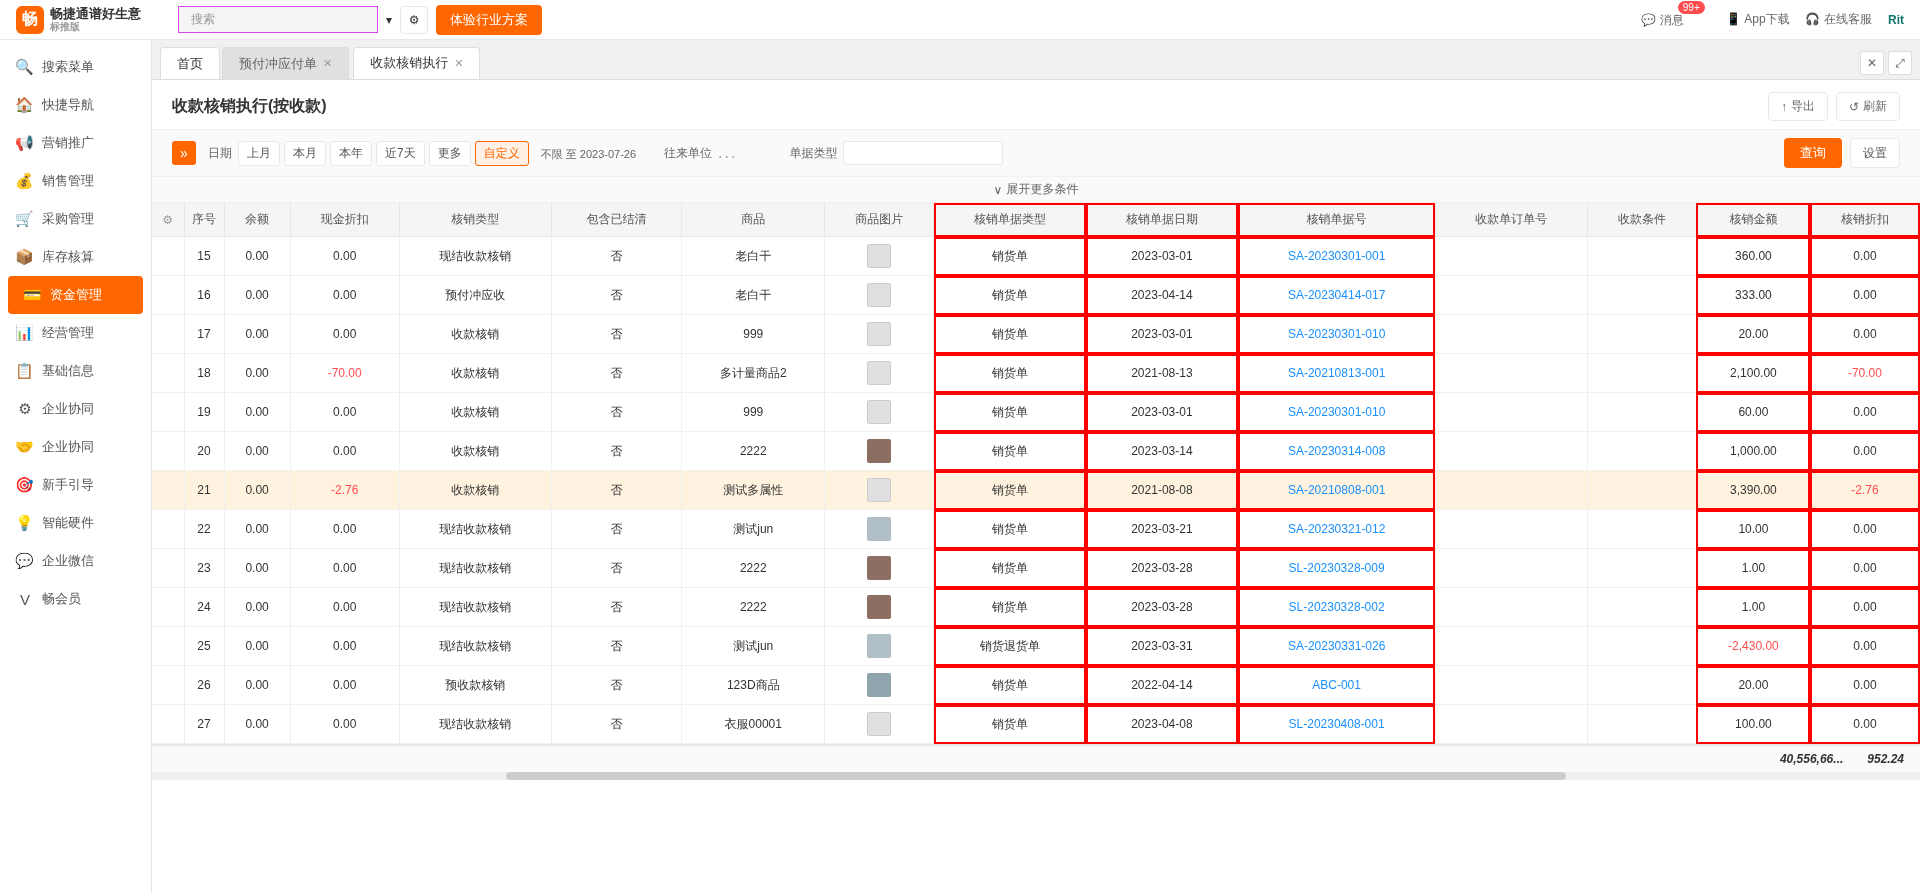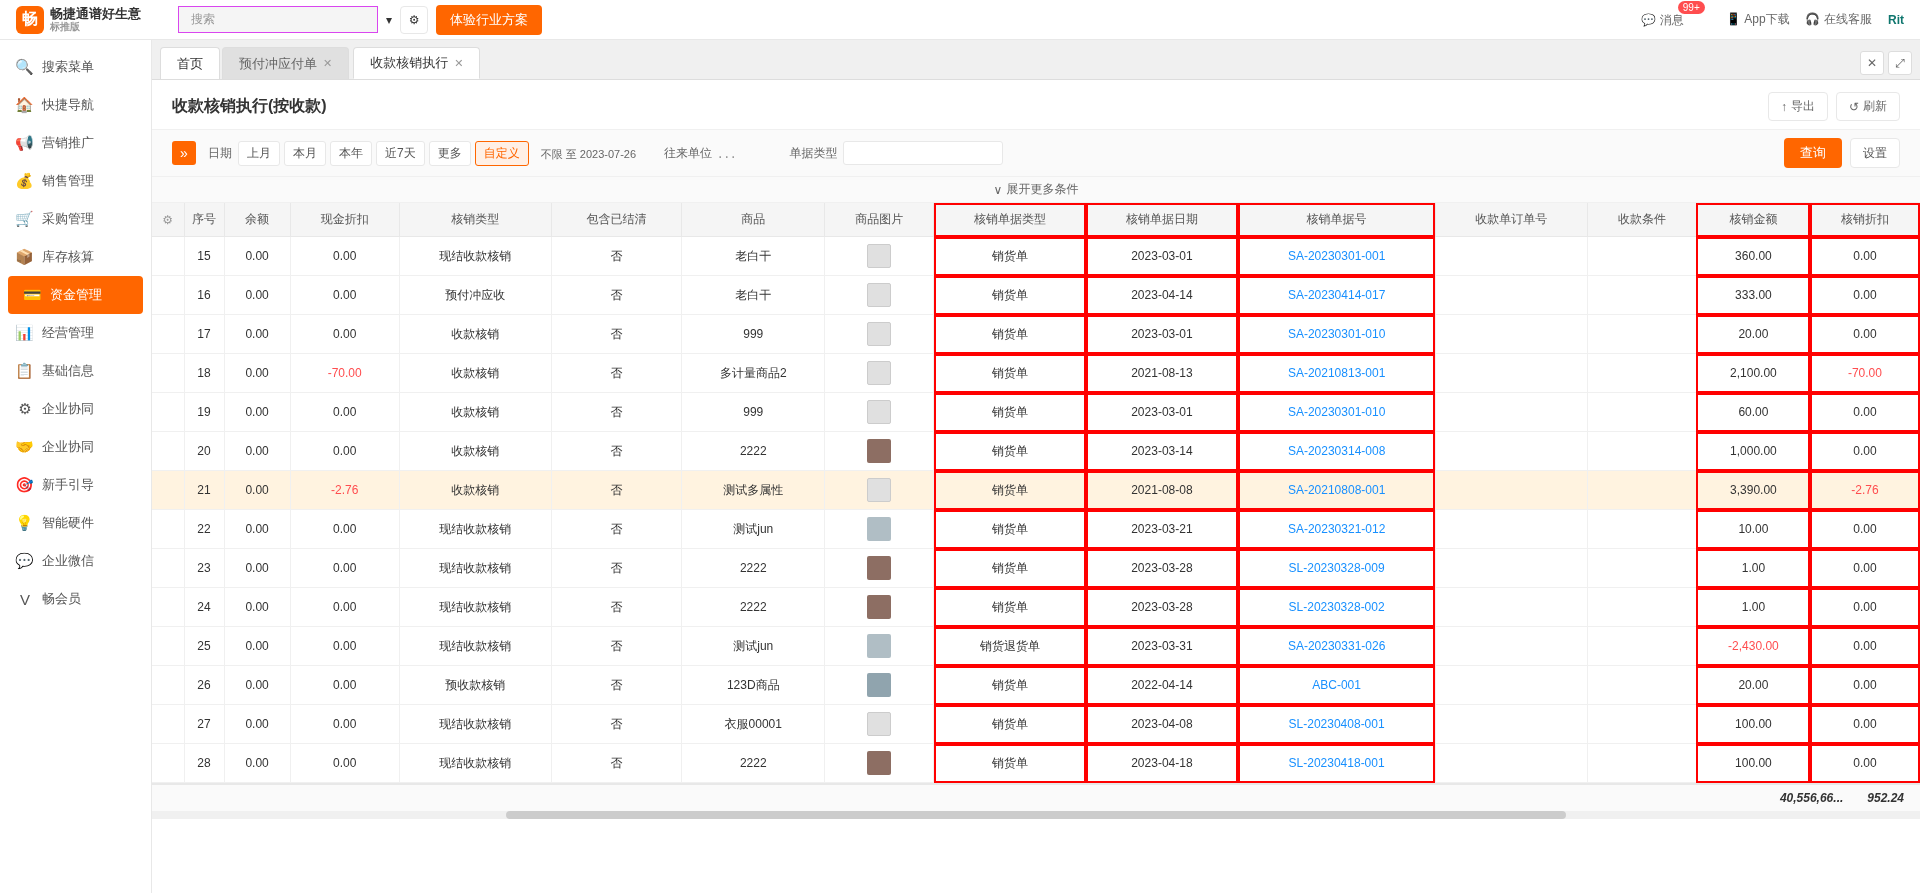--- a/index.html
+++ b/index.html
@@ -490,37 +490,20 @@
     <td>衣服00001</td>
     <td><span style="display:inline-block;width:24px;height:24px;background:#e0e0e0;border-radius:2px;vertical-align:middle;border:1px solid #ccc;"></span></td>
     <td style="outline:2px solid red;outline-offset:-2px;">销货单</td>
     <td style="outline:2px solid red;outline-offset:-2px;">2023-04-08</td>
     <td style="outline:2px solid red;outline-offset:-2px;"><a class="link-text">SL-20230408-001</a></td>
     <td></td>
     <td></td>
     <td style="outline:2px solid red;outline-offset:-2px;" class="">100.00</td>
     <td style="outline:2px solid red;outline-offset:-2px;" class="">0.00</td>
   </tr>
-                <tr>
-    <td></td>
-    <td>28</td>
-    <td>0.00</td>
-    <td class="">0.00</td>
-    <td>现结收款核销</td>
-    <td>否</td>
-    <td>2222</td>
-    <td><span style="display:inline-block;width:24px;height:24px;background:#8d6e63;border-radius:2px;vertical-align:middle;"></span></td>
-    <td style="outline:2px solid red;outline-offset:-2px;">销货单</td>
-    <td style="outline:2px solid red;outline-offset:-2px;">2023-04-18</td>
-    <td style="outline:2px solid red;outline-offset:-2px;"><a class="link-text">SL-20230418-001</a></td>
-    <td></td>
-    <td></td>
-    <td style="outline:2px solid red;outline-offset:-2px;" class="">100.00</td>
-    <td style="outline:2px solid red;outline-offset:-2px;" class="">0.00</td>
-  </tr>
               </tbody>
           </table>
         </div>
 
         <div class="table-footer">
           <div class="footer-total">
             <span>40,556,66...</span>
           </div>
           <div class="footer-total">
             <span>952.24</span>

